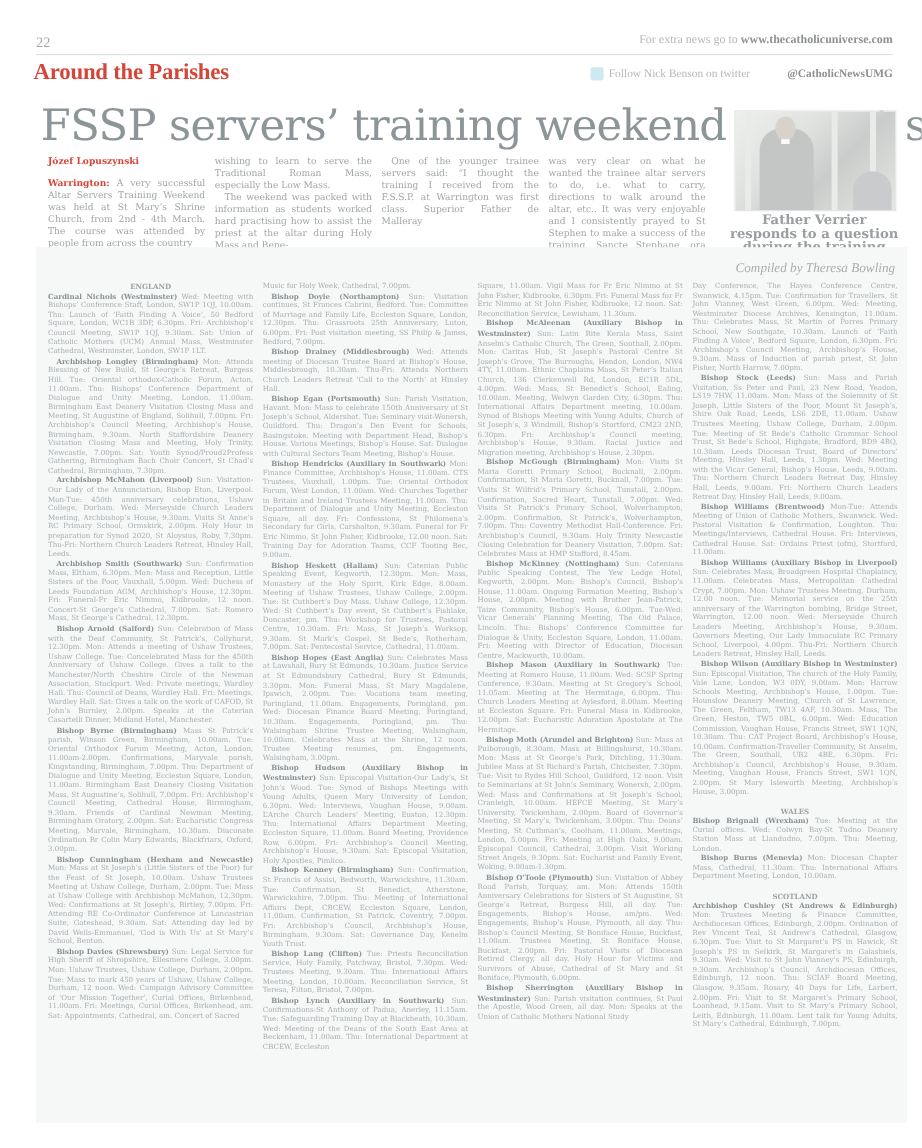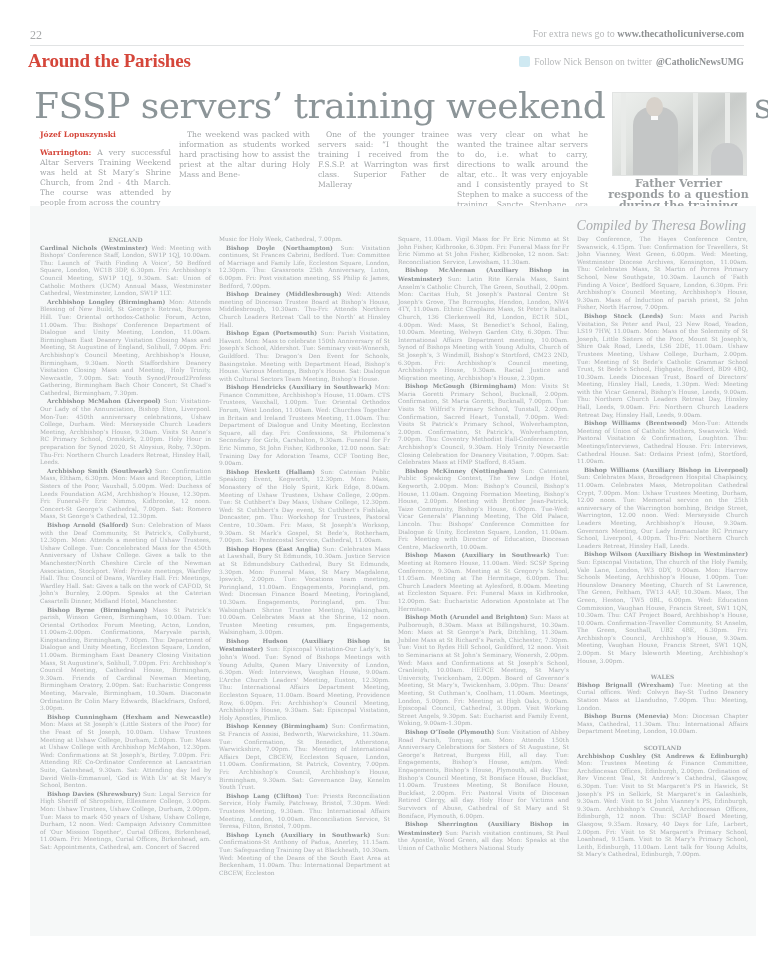--- a/index.html
+++ b/index.html
@@ -4,38 +4,38 @@
 <style>
   html,body{margin:0;padding:0;background:#fff;}
   body{width:768px;height:957px;position:relative;overflow:hidden;font-family:"DejaVu Serif","Liberation Serif",serif;color:#9aa0a2;}
   .page-number{position:absolute;left:30px;top:28px;font-size:12px;color:#a7a9aa;font-family:"Liberation Serif",serif;}
   .extra-news{position:absolute;right:24px;top:28px;font-size:10px;color:#b6b8b9;font-family:"Liberation Serif",serif;}
   .extra-news b{color:#8e9193;}
   .top-rule{position:absolute;left:30px;right:24px;top:45px;height:1px;background:#e1e3e4;}
   .section-title{position:absolute;left:28px;top:50px;font-size:19px;font-weight:bold;color:#d5463a;font-family:"Liberation Serif",serif;letter-spacing:-0.2px;}
   .twitter{position:absolute;right:24px;top:56px;font-size:9.5px;color:#b6b8b9;font-family:Liberation Serif, serif;display:flex;align-items:center;gap:4px;}
   .twitter .tw-icon{width:11px;height:11px;background:#cfe9f2;border-radius:2px;display:inline-block;}
-  .twitter b{color:#8e9193;}
+  .twitter b{color:#8e9193;margin-left:27px;}
   .headline{position:absolute;left:34px;top:85px;font-size:36px;color:#8c9598;font-family:"DejaVu Serif",serif;letter-spacing:-0.5px;white-space:nowrap;}
   .story{position:absolute;left:40px;top:130px;width:560px;display:flex;gap:8px;font-size:7.6px;line-height:10px;color:#a2a6a8;}
   .story .col{width:131px;text-align:justify;}
   .byline{color:#d5463a;font-weight:bold;font-size:7.6px;margin-bottom:8px;}
   .place{color:#d5463a;font-weight:bold;}
   .story p{margin:0;}
   .story p.indent{text-indent:8px;}
   .photo{position:absolute;left:612px;top:92px;width:133px;height:82px;background:linear-gradient(135deg,#eef0ee 0%,#dfe2df 35%,#c9ccca 60%,#e5e7e4 100%);border:1px solid #e2e4e3;overflow:hidden;}
   .photo .figure{position:absolute;left:20px;top:14px;width:45px;height:70px;background:#c4c6c6;border-radius:18px 18px 0 0;}
   .photo .head{position:absolute;left:33px;top:4px;width:17px;height:20px;background:#d8d2cb;border-radius:50%;}
   .photo .collar{position:absolute;left:38px;top:23px;width:7px;height:4px;background:#fafafa;}
   .photo .person2{position:absolute;left:98px;top:50px;width:32px;height:40px;background:#c9cbcc;border-radius:15px 15px 0 0;}
   .photo .pillar{position:absolute;top:0;width:5px;height:82px;background:#e9ebe9;}
   .caption{position:absolute;left:606px;top:178px;width:145px;text-align:center;font-size:11px;line-height:11px;font-weight:bold;color:#9a9ea0;}
   .engagements{position:absolute;left:30px;top:206px;width:726px;height:730px;background:#f6f8f8;}
   .eng-title{position:absolute;left:10px;top:6px;font-size:16px;font-weight:bold;color:#d5463a;font-family:"Liberation Serif",serif;}
-  .compiled{position:absolute;right:10px;top:12px;font-size:14px;font-style:italic;color:#a9acae;font-family:"Liberation Serif",serif;}
+  .compiled{position:absolute;right:10px;top:12px;font-size:11px;font-style:italic;color:#a9acae;font-family:"Liberation Serif",serif;}
   .eng-cols{position:absolute;left:10px;top:30px;width:708px;display:flex;gap:8px;}
   .eng-col{width:171px;font-size:5.9px;line-height:7.6px;color:#a9adaf;text-align:justify;}
   .eng-col .region{text-align:center;font-weight:bold;color:#9ea2a4;margin:0;}
   .eng-col .region.spaced{margin-top:8px;}
   .eng-col p{margin:0;text-indent:7px;}
   .eng-col p.first{text-indent:0;}
   .eng-col .bishop{font-weight:bold;color:#8c9193;}
 </style>
 </head>
 <body>
@@ -54,20 +54,21 @@
 </div>
 
 <div class="headline">FSSP servers’ training weekend a great success</div>
 
 <div class="story">
   <div class="col">
     <div class="byline">Józef Lopuszynski</div>
     <p><span class="place">Warrington:</span> <span>A very successful Altar Servers Training Weekend was held at St Mary’s Shrine Church, from 2nd - 4th March. The course was attended by people from across the country</span></p>
   </div>
   <div class="col">
+    <p>wishing to learn to serve the Traditional Roman Mass, especially the Low Mass.</p>
     <p class="indent">The weekend was packed with information as students worked hard practising how to assist the priest at the altar during Holy Mass and Bene-</p>
   </div>
   <div class="col">
     <p class="indent">One of the younger trainee servers said: “I thought the training I received from the F.S.S.P. at Warrington was first class. Superior Father de Malleray</p>
   </div>
   <div class="col">
     <p>was very clear on what he wanted the trainee altar servers to do, i.e. what to carry, directions to walk around the altar, etc.. It was very enjoyable and I consistently prayed to St Stephen to make a success of the training. Sancte Stephane, ora pro nobis!”</p>
   </div>
 </div>
 

